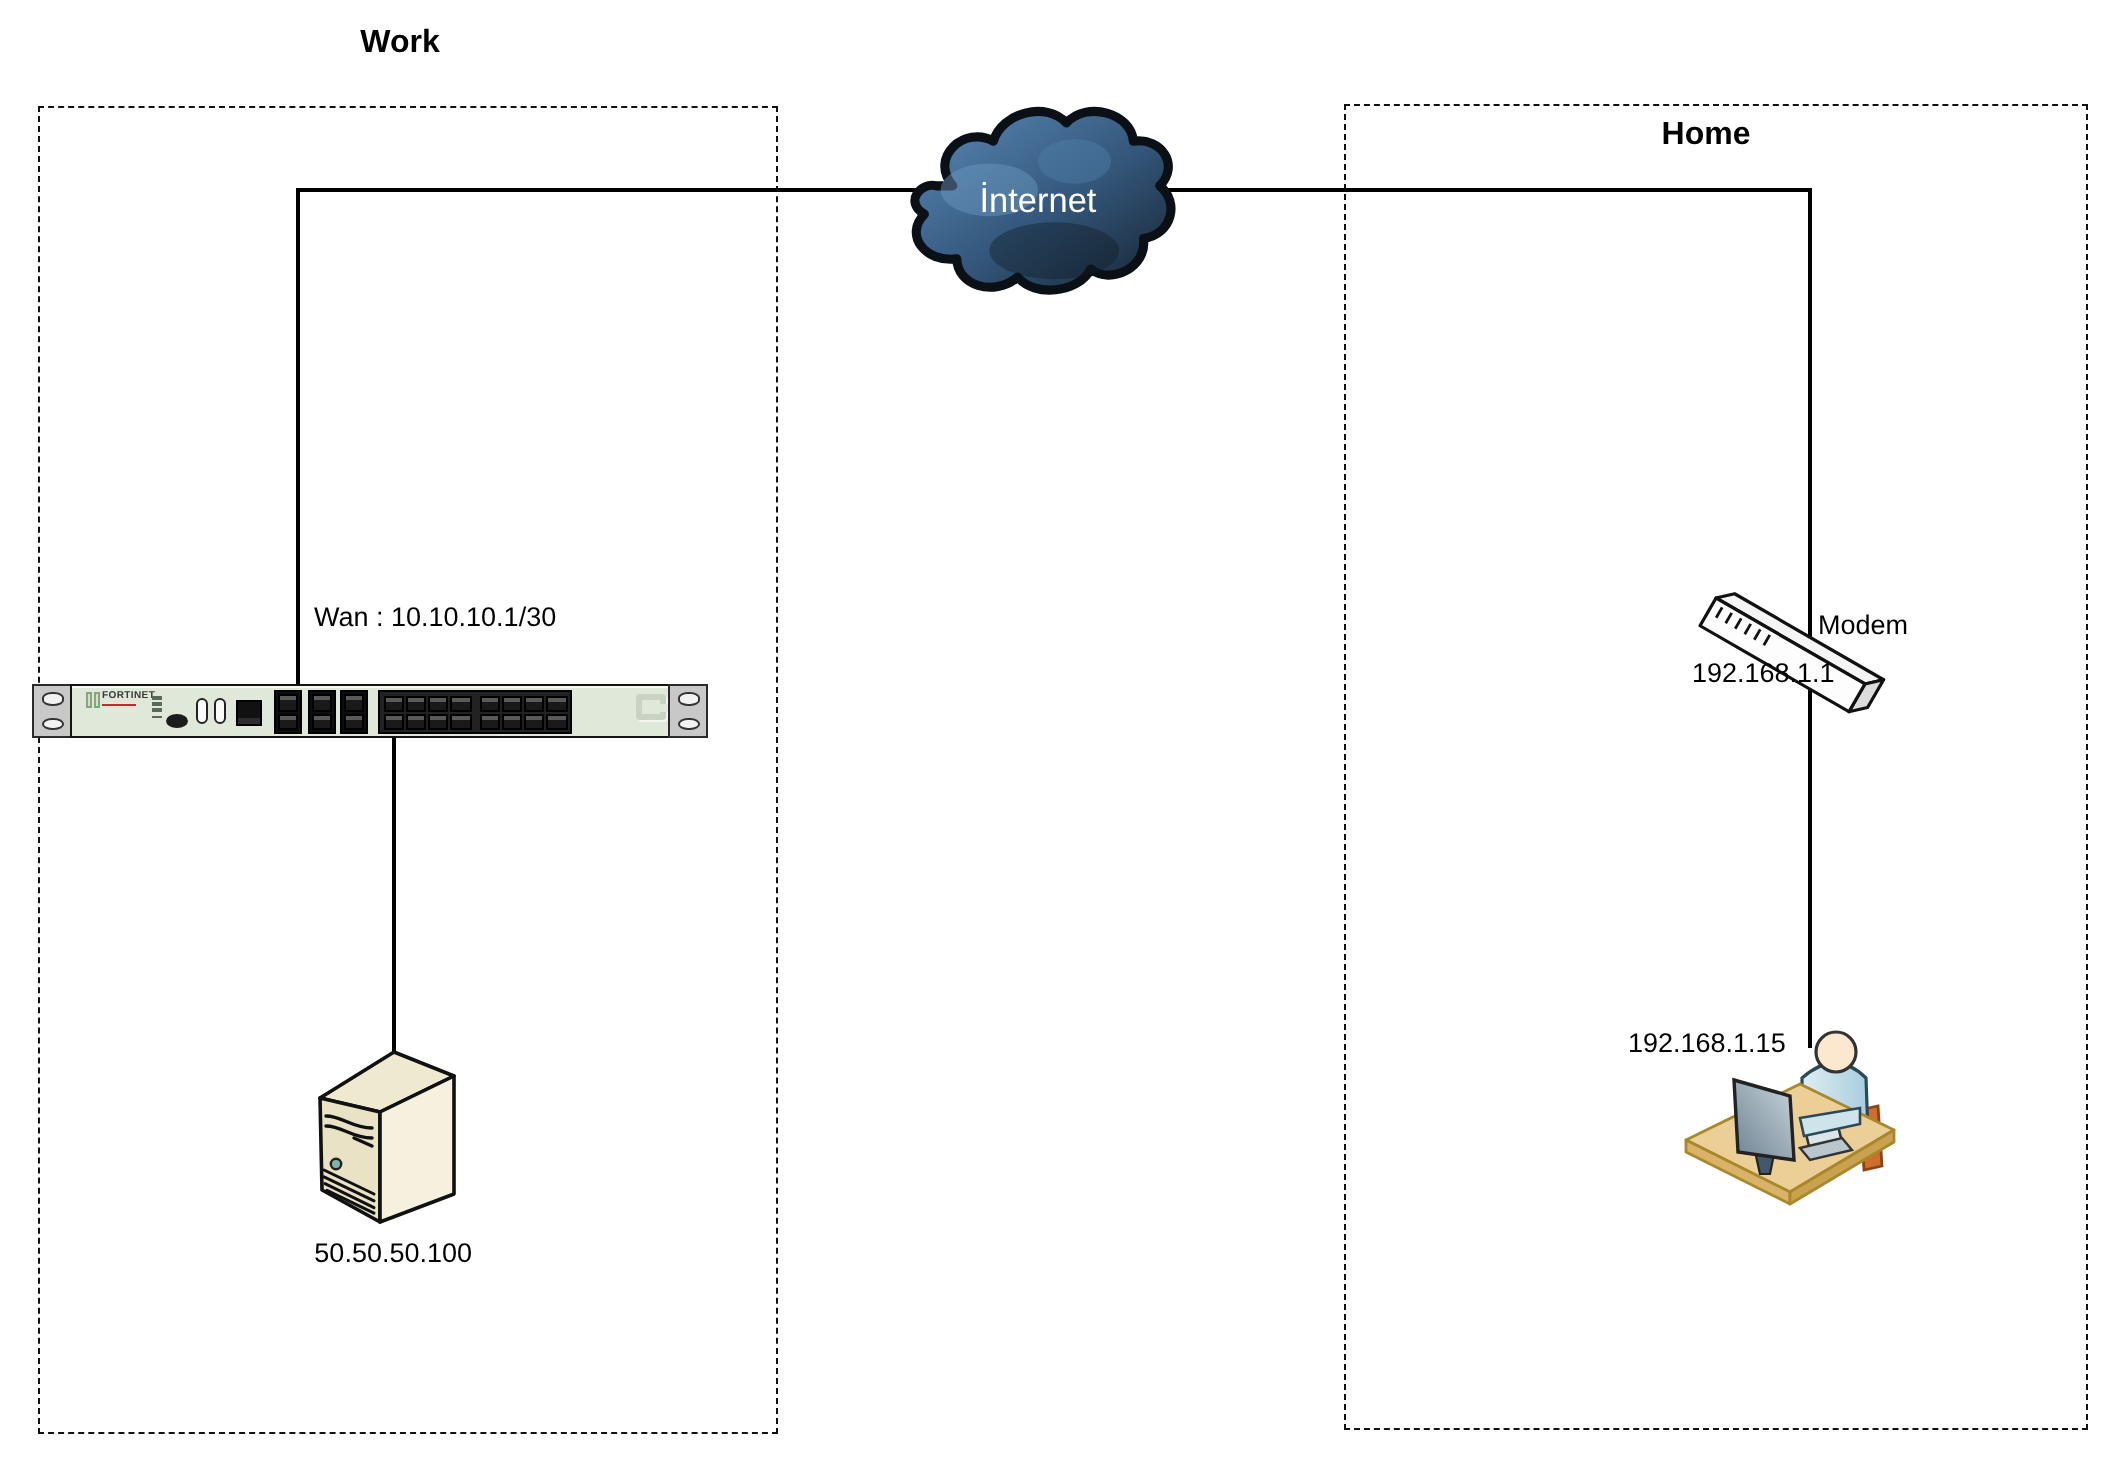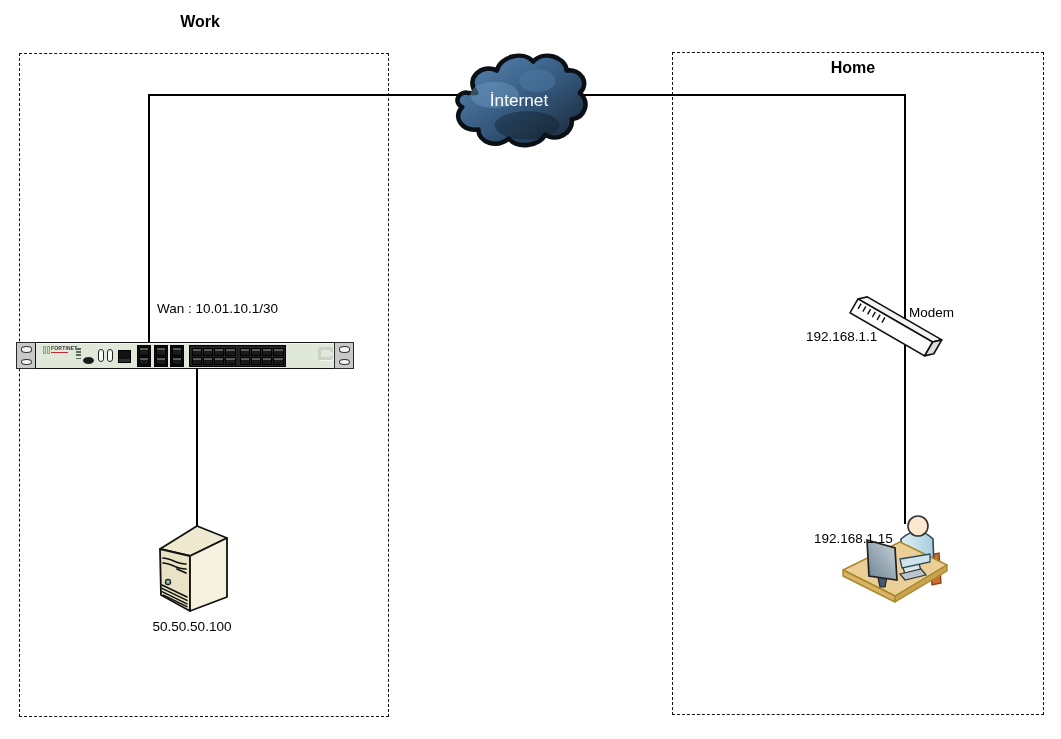--- a/index.html
+++ b/index.html
@@ -16,24 +16,24 @@
   #line-top{left:148px;top:94px;width:758px;height:1.5px;}
   #line-left{left:148px;top:94px;width:1.5px;height:250px;}
   #line-server{left:196px;top:367px;width:1.5px;height:165px;}
   #line-right{left:904px;top:94px;width:1.5px;height:430px;}
 
   #cloud{position:absolute;left:448px;top:48px;width:142px;height:102px;z-index:2;}
   #cloud text{font-family:"Liberation Sans",sans-serif;font-size:17px;fill:#fff;}
 
   .label{position:absolute;font-size:13.5px;z-index:4;white-space:nowrap;}
   #wan-label{left:157px;top:301px;}
-  #server-ip{left:148px;top:619px;width:88px;text-align:center;}
+  #server-ip{left:148px;top:619px;width:88px;text-align:right;}
   #modem-label{left:909px;top:289px;margin-top:16px;}
-  #modem-ip{left:806px;top:329px;}
-  #user-ip{left:814px;top:531px;}
+  #modem-ip{left:846px;top:329px;}
+  #user-ip{left:814px;top:514px;}
 
   
   #firewall{position:absolute;left:16px;top:342px;width:338px;height:27px;z-index:3;}
   .fw-ear{position:absolute;top:0;width:20px;height:100%;background:#c8c8c8;border:1px solid #2a2a2a;box-sizing:border-box;}
   #fw-ear-left{left:0;} #fw-ear-right{right:0;}
   .screw{position:absolute;left:4px;width:9px;height:4.5px;border-radius:45%;background:#f2f2f2;border:1px solid #333;}
   .screw.top{top:3px;} .screw.bot{bottom:3px;}
   #fw-chassis{position:absolute;left:19px;right:19px;top:0;bottom:0;background:#e0e8d9;
       border:1.3px solid #141414;box-sizing:border-box;box-shadow:inset 0 1px 0 #f4f8f0;}
   #fw-brand-bars{position:absolute;left:7px;top:3px;width:7px;height:6px;display:flex;gap:1.5px;}
@@ -214,19 +214,19 @@
       <polygon points="3,63 55,89 55,95 3,69" fill="#d9b368"></polygon>
       <polygon points="55,89 107,58 107,64 55,95" fill="#c9a24f"></polygon>
     </g>
     <polygon points="62,56 78,52 81,64 65,68" fill="#dce6ea" stroke="#333" stroke-width="1.3"></polygon>
     <polygon points="60,67 81,62 86,68 65,73" fill="#b9c6cc" stroke="#333" stroke-width="1.2"></polygon>
     <polygon points="60,52 90,47 90,55 62,61" fill="#cfe4ea" stroke="#2b4a58" stroke-width="1.3"></polygon>
     <polygon points="36,62 49,60 45,80 40,80" fill="#40596c" stroke="#222" stroke-width="1.1"></polygon>
     <polygon points="27,33 55,41 57,73 29,69" fill="url(#mongrad)" stroke="#222" stroke-width="1.7"></polygon>
   </svg>
 
-  <div class="label" id="wan-label">Wan : 10.01.10.1/30</div>
+  <div class="label" id="wan-label">Wan : 10.10.10.1/30</div>
   <div class="label" id="server-ip">50.50.50.100</div>
   <div class="label" id="modem-label">Modem</div>
   <div class="label" id="modem-ip">192.168.1.1</div>
   <div class="label" id="user-ip">192.168.1.15</div>
 
 </div>
 
 </body></html>

